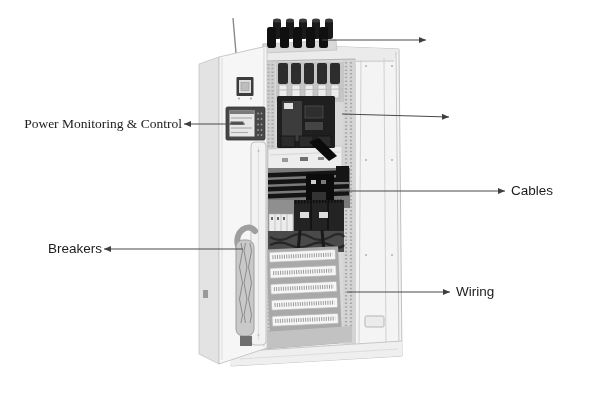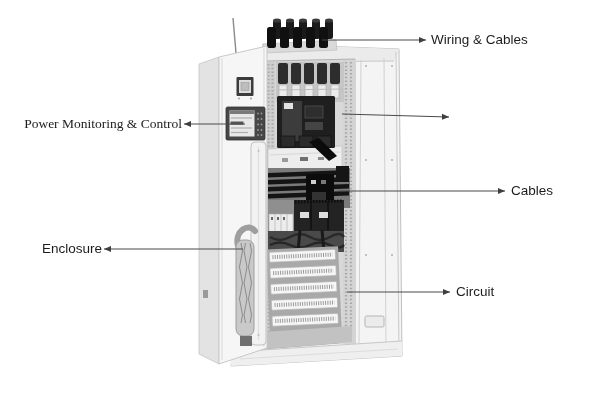--- a/index.html
+++ b/index.html
@@ -248,23 +248,22 @@
     <g stroke="#4a4a4a" stroke-width="1.1" fill="none">
       <path d="M322,40 L426,40" marker-end="url(#arr)"></path>
       <path d="M342,114 L449,117" marker-end="url(#arr)"></path>
       <path d="M338,191 L505,191" marker-end="url(#arr)"></path>
       <path d="M347,292 L450,292" marker-end="url(#arr)"></path>
       <path d="M243,249 L104,249" marker-end="url(#arr)"></path>
       <path d="M245,124 L184,124" marker-end="url(#arr)"></path>
     </g>
   </svg>
 
-  <div class="label" style="left:431px;top:32px;">Wiring &amp; Cables</div>
 
 
   <div class="label" style="left:511px;top:183px;">Cables</div>
 
-  <div class="label" style="left:456px;top:284px;">Circuit</div>
-
-  <div class="label" style="right:498px;top:241px;">Enclosure</div>
+  <div class="label" style="left:456px;top:284px;">Wiring</div>
+
+  <div class="label" style="right:498px;top:241px;">Breakers</div>
 
   <div class="label" style="right:418px;top:116px;font-family:Liberation Serif, serif;">Power Monitoring &amp; Control</div>
 </div>
 
 </body></html>

